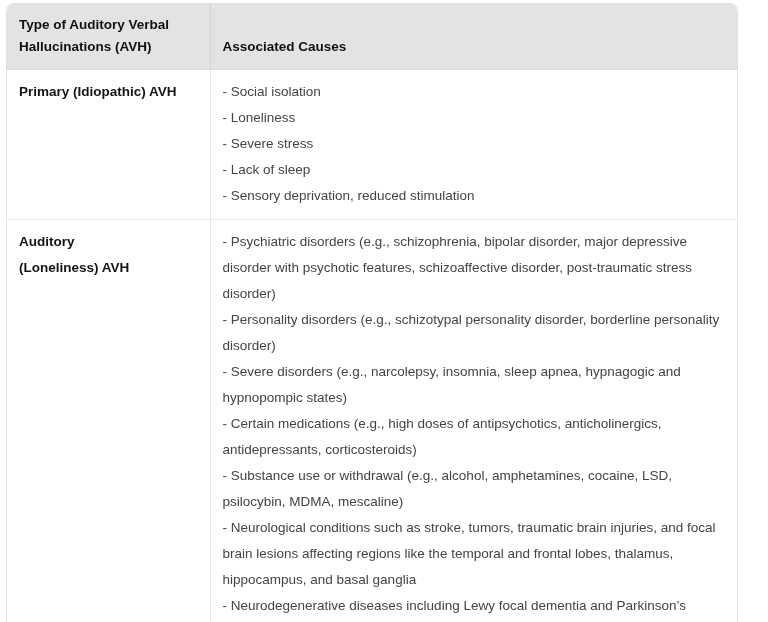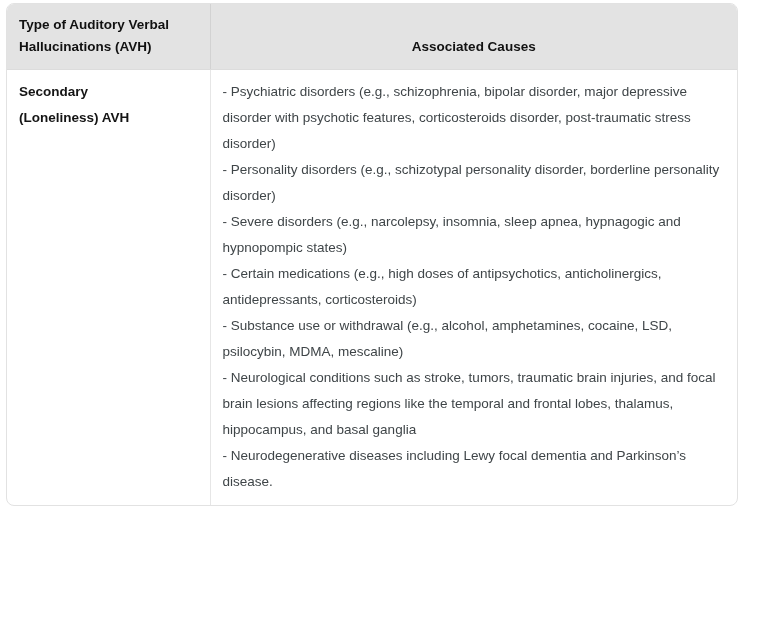--- a/index.html
+++ b/index.html
@@ -46,21 +46,20 @@
     vertical-align: top;
     padding: 10px 12px 11px 12px;
     border-bottom: 1px solid #dcdcdc;
   }
   thead th.col-type {
     border-right: 1px solid #d2d2d2;
   }
   thead th.col-causes {
     vertical-align: bottom;
     padding-bottom: 11px;
-    text-align: center;
   }
   tbody td {
     vertical-align: top;
     font-size: 13.5px;
     color: #3f4548;
     line-height: 26px;
     padding: 9px 12px 10px 12px;
     border-top: 1px solid #e8e8e8;
   }
   tbody td.col-type {
@@ -85,25 +84,37 @@
       </colgroup>
       <thead>
         <tr>
           <th class="col-type">Type of Auditory Verbal Hallucinations (AVH)</th>
           <th class="col-causes">Associated Causes</th>
         </tr>
       </thead>
       <tbody>
         <tr>
           <td class="col-type">
-            <span class="type-line">Secondary</span>
+            <span class="type-line">Primary (Idiopathic) AVH</span>
+          </td>
+          <td class="col-causes">
+            <span class="cause-line">- Social isolation</span>
+            <span class="cause-line">- Loneliness</span>
+            <span class="cause-line">- Severe stress</span>
+            <span class="cause-line">- Lack of sleep</span>
+            <span class="cause-line">- Sensory deprivation, reduced stimulation</span>
+          </td>
+        </tr>
+        <tr>
+          <td class="col-type">
+            <span class="type-line">Auditory</span>
             <span class="type-line">(Loneliness) AVH</span>
           </td>
           <td class="col-causes">
-            <span class="cause-line">- Psychiatric disorders (e.g., schizophrenia, bipolar disorder, major depressive disorder with psychotic features, corticosteroids disorder, post-traumatic stress disorder)</span>
+            <span class="cause-line">- Psychiatric disorders (e.g., schizophrenia, bipolar disorder, major depressive disorder with psychotic features, schizoaffective disorder, post-traumatic stress disorder)</span>
             <span class="cause-line">- Personality disorders (e.g., schizotypal personality disorder, borderline personality disorder)</span>
             <span class="cause-line">- Severe disorders (e.g., narcolepsy, insomnia, sleep apnea, hypnagogic and hypnopompic states)</span>
             <span class="cause-line">- Certain medications (e.g., high doses of antipsychotics, anticholinergics, antidepressants, corticosteroids)</span>
             <span class="cause-line">- Substance use or withdrawal (e.g., alcohol, amphetamines, cocaine, LSD, psilocybin, MDMA, mescaline)</span>
             <span class="cause-line">- Neurological conditions such as stroke, tumors, traumatic brain injuries, and focal brain lesions affecting regions like the temporal and frontal lobes, thalamus, hippocampus, and basal ganglia</span>
             <span class="cause-line">- Neurodegenerative diseases including Lewy focal dementia and Parkinson’s disease.</span>
           </td>
         </tr>
       </tbody>
     </table>

